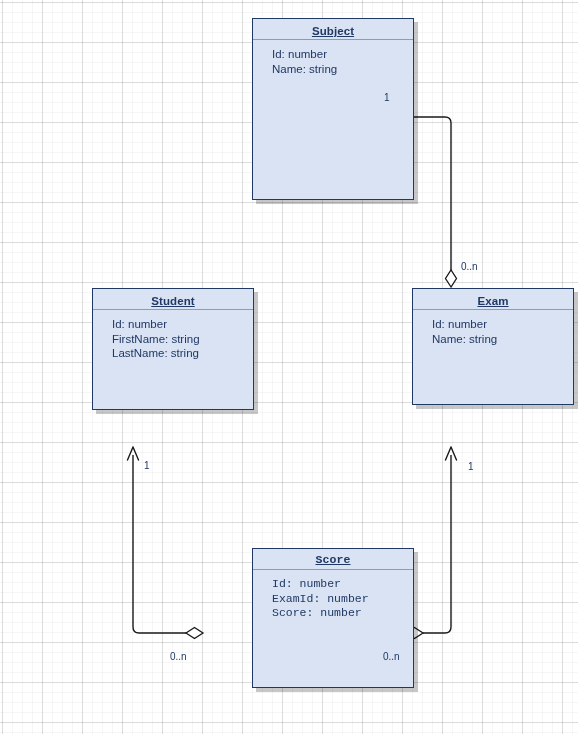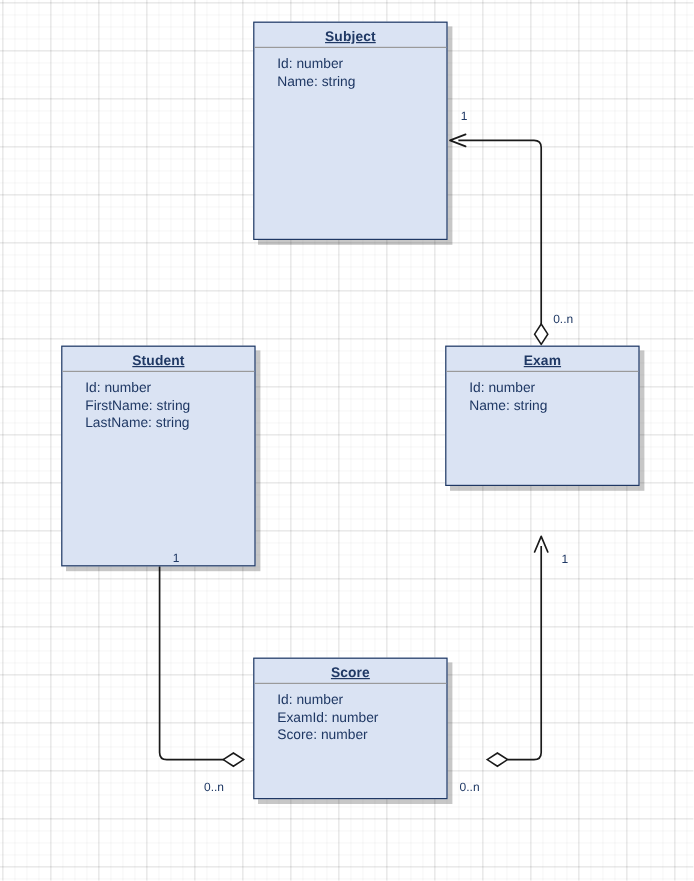--- a/index.html
+++ b/index.html
@@ -39,20 +39,21 @@
   }
 
   
   .entity {
     position: absolute;
     box-sizing: border-box;
     background: #dae3f3;
     border: 1px solid #1f3864;
     box-shadow: 4px 4px 0 0 rgba(0,0,0,0.22);
     z-index: 4;
+    margin-left: 41px;
   }
   .entity-header {
     height: 21px;
     line-height: 21px;
     text-align: center;
     border-bottom: 1px solid #9a9a9a;
     box-sizing: border-box;
   }
   .entity-title {
     font-size: 11.5px;
@@ -127,42 +128,42 @@
   <div class="entity" style="left:211px; top:18px; width:162px; height:182px;">
     <div class="entity-header">
       <span class="entity-title">Subject</span>
     </div>
     <div class="entity-body">
       <div class="attr">Id: number</div>
       <div class="attr">Name: string</div>
     </div>
   </div>
 
-  <div class="entity" style="left:51px; top:288px; width:162px; height:184px;">
+  <div class="entity" style="left:51px; top:288px; width:162px; height:122px;">
     <div class="entity-header">
       <span class="entity-title">Student</span>
     </div>
     <div class="entity-body">
       <div class="attr">Id: number</div>
       <div class="attr">FirstName: string</div>
       <div class="attr">LastName: string</div>
     </div>
   </div>
 
   <div class="entity" style="left:371px; top:288px; width:162px; height:117px;">
     <div class="entity-header">
       <span class="entity-title">Exam</span>
     </div>
     <div class="entity-body">
       <div class="attr">Id: number</div>
       <div class="attr">Name: string</div>
     </div>
   </div>
 
-  <div class="entity" style="left:211px; top:548px; width:162px; height:118px;">
+  <div class="entity" style="left:211px; top:548px; width:162px; height:140px;font-family:Liberation Mono, monospace;">
     <div class="entity-header">
       <span class="entity-title">Score</span>
     </div>
     <div class="entity-body">
       <div class="attr">Id: number</div>
       <div class="attr">ExamId: number</div>
       <div class="attr">Score: number</div>
     </div>
   </div>
 

